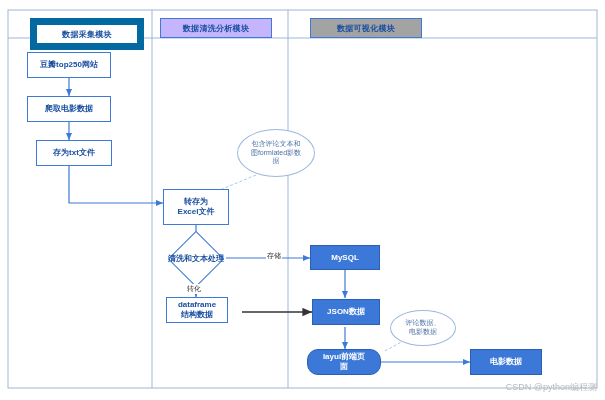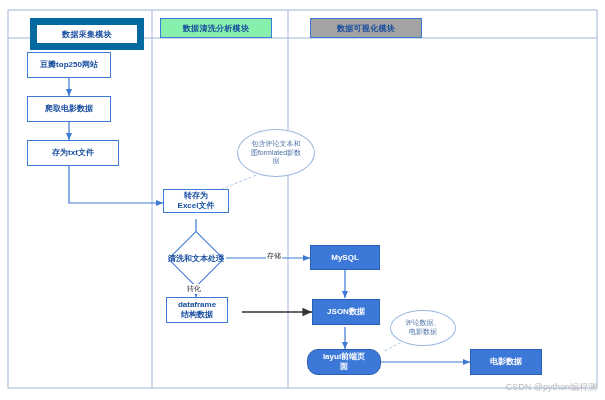--- a/index.html
+++ b/index.html
@@ -105,30 +105,30 @@
   <path d="M345,327 L345,349" stroke="#3d7ad6" stroke-width="1.2" fill="none" marker-end="url(#arrow)"></path>
 
   <path d="M381,362 L470,362" stroke="#3d7ad6" stroke-width="1.2" fill="none" marker-end="url(#arrow)"></path>
 
   <path d="M256,175 L215,192" stroke="#9bb8de" stroke-width="0.8" fill="none" stroke-dasharray="3,2"></path>
 
   <path d="M405,340 L383,352" stroke="#9bb8de" stroke-width="0.8" fill="none" stroke-dasharray="3,2"></path>
 </svg>
 
 <div class="swimlane-title" style="left:30px;top:18px;width:100px;height:18px;border:7px solid #0369a1;background:#ffffff;">数据采集模块</div>
-<div class="swimlane-title" style="left:160px;top:18px;width:110px;height:18px;border:1px solid #3d7ad6;background:#86efac;">数据清洗分析模块</div>
+<div class="swimlane-title" style="left:160px;top:18px;width:110px;height:18px;border:1px solid #3d7ad6;background:#c4b5fd;">数据清洗分析模块</div>
 <div class="swimlane-title" style="left:310px;top:18px;width:110px;height:18px;border:1px solid #3d7ad6;background:#a3a3a3;">数据可视化模块</div>
 
 <div class="node n-blue" style="left:27px;top:52px;width:84px;height:26px;">豆瓣top250网站</div>
 
 <div class="node n-blue" style="left:27px;top:96px;width:84px;height:26px;text-align:right;">爬取电影数据</div>
 
-<div class="node n-blue" style="left:27px;top:140px;width:92px;height:26px;">存为txt文件</div>
+<div class="node n-blue" style="left:36px;top:140px;width:76px;height:26px;">存为txt文件</div>
 
-<div class="node n-blue" style="left:163px;top:189px;width:66px;height:24px;">转存为Excel文件</div>
+<div class="node n-blue" style="left:163px;top:189px;width:66px;height:36px;">转存为Excel文件</div>
 
 <div class="diamond-wrap" style="left:166px;top:235px;width:60px;height:48px;">
   <div class="dshape" style="width:40px;height:40px;left:10px;top:4px;"></div>
   <div class="dlabel">清洗和文本处理</div>
 </div>
 
 <div class="node n-blue" style="left:166px;top:297px;width:62px;height:26px;">dataframe结构数据</div>
 
 <div class="node n-solid" style="left:310px;top:245px;width:70px;height:25px;">MySQL</div>
 

